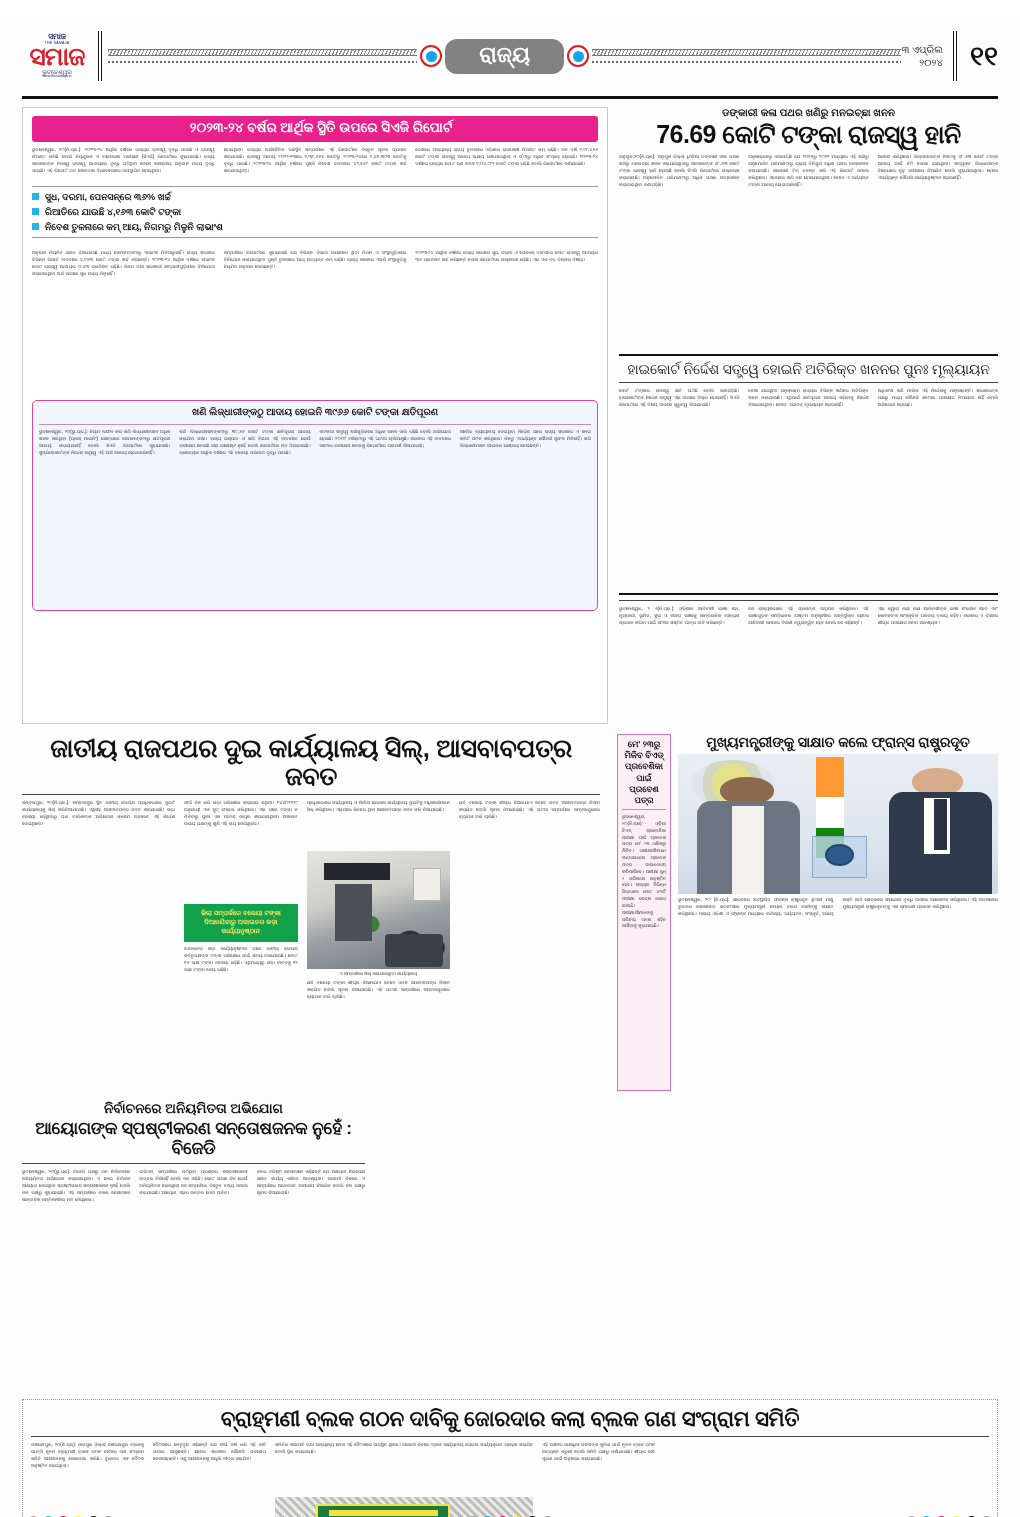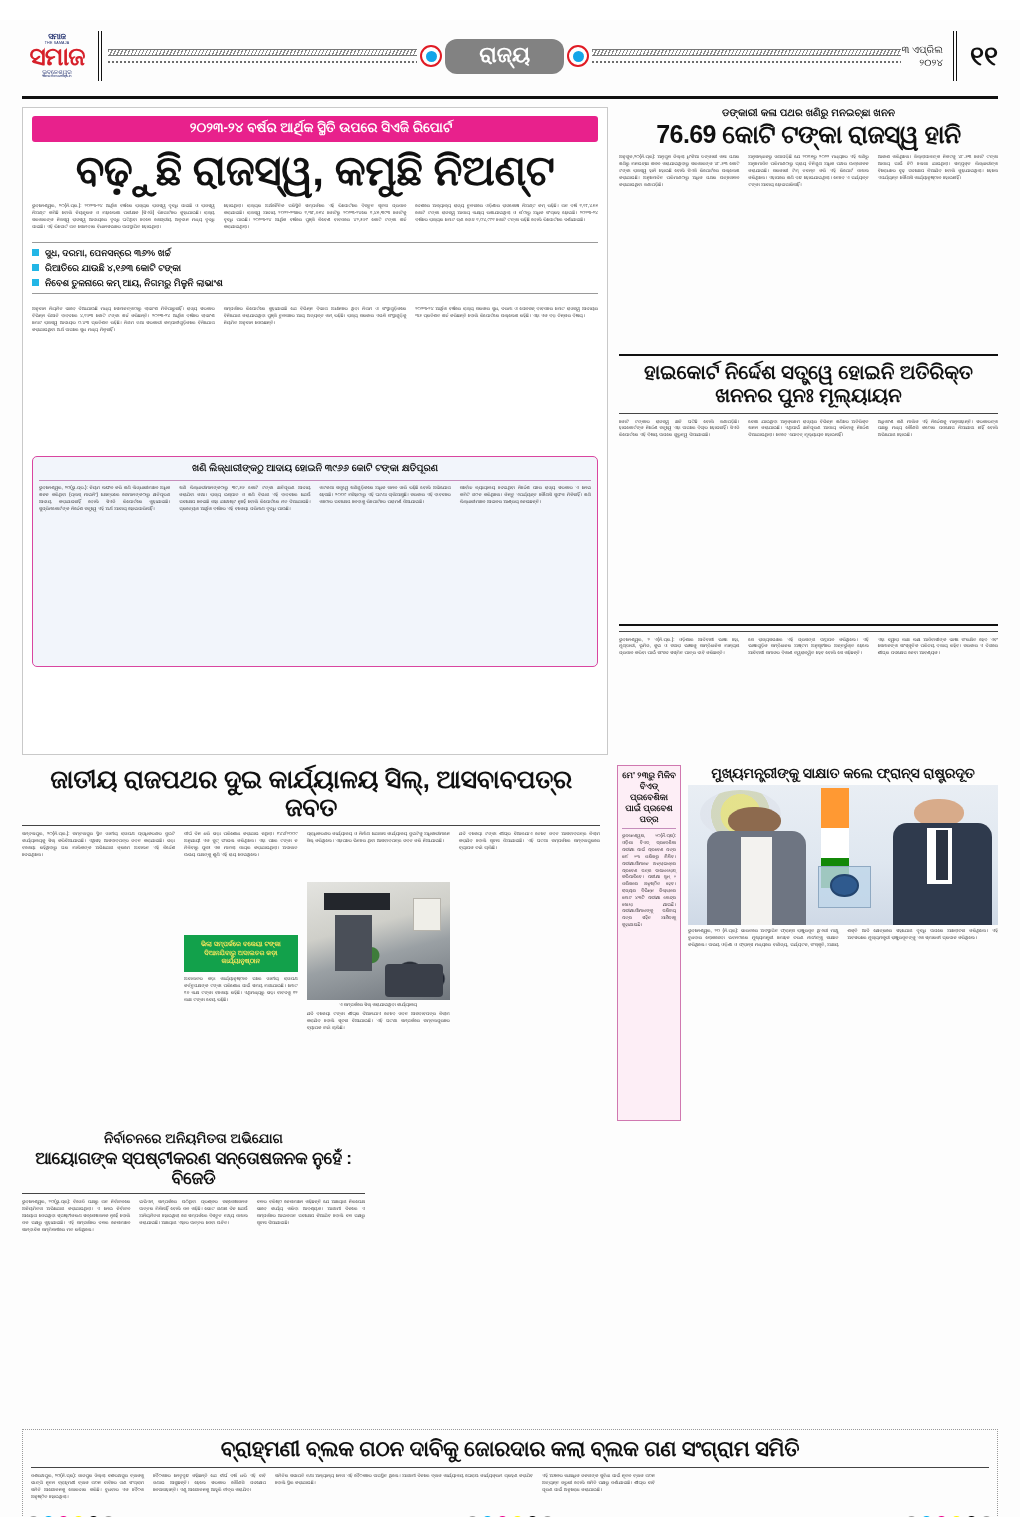--- a/index.html
+++ b/index.html
@@ -163,38 +163,38 @@
     text-align: center; font-size: 10.2px; font-weight: bold; color: #111;
     line-height: 1.2; margin-bottom: 2px;
   }
   .right-head {
     text-align: center; font-size: 25px; font-weight: bold; color: #111;
     line-height: 1.1; letter-spacing: -0.6px; margin-bottom: 5px;
   }
   .rule-thick { border-top: 2.2px solid #111; margin: 5px 0 5px 0; }
   .rule-med { border-top: 1.3px solid #444; margin: 5px 0 5px 0; }
   .sub-head2 {
-    text-align: center; font-size: 20px; font-weight: bold; color: #111;
+    text-align: center; font-size: 14px; font-weight: normal; color: #111;
     line-height: 1.17; margin: 4px 0 3px 0; letter-spacing: -0.2px;
   }
   .sub-head3 {
     text-align: center; font-size: 19px; font-weight: bold; color: #111;
     line-height: 1.15; margin: 4px 0 4px 0; letter-spacing: -0.3px;
   }
 
   
   .mid-wrap { display: flex; margin: 10px 22px 0 22px; }
   .mid-left { width: 586px; flex: 0 0 auto; padding-right: 8px; }
   .mid-head {
     text-align: center; font-size: 25.5px; font-weight: bold; color: #111;
     line-height: 1.1; letter-spacing: -0.4px; margin-bottom: 4px;
   }
   .mid-right { flex: 1 1 auto; padding-left: 9px; display: flex; }
   .pinkbox {
-    width: 64px; flex: 0 0 auto;
+    width: 54px; flex: 0 0 auto;
     border: 1.1px solid #d078b0;
     background: #fdeef6;
     padding: 4px 4px 5px 4px;
     margin-right: 7px;
   }
   .pinkbox-head {
     text-align: center; font-size: 8.6px; font-weight: bold; color: #111;
     line-height: 1.3; margin-bottom: 3px;
   }
   .pinkbox .body-col { font-size: 4.5px; }
@@ -284,21 +284,20 @@
       <div class="mast-divider"></div>
       <div class="pageno">୧୧</div>
     </div>
   </div>
   <div class="mast-underline"></div>
 
   <div class="top-wrap">
 
     <div class="top-left">
       <div class="kicker-bar">୨୦୨୩-୨୪ ବର୍ଷର ଆର୍ଥିକ ସ୍ଥିତି ଉପରେ ସିଏଜି ରିପୋର୍ଟ</div>
-      <div class="main-head">ବଢ଼ୁଛି ରାଜସ୍ୱ, କମୁଛି ନିଅଣ୍ଟ</div>
 
       <div class="cols3 body-col">
         <p>ଭୁବନେଶ୍ୱର, ୨୦(ନି.ପ୍ର.): ୨୦୨୩-୨୪ ଆର୍ଥିକ ବର୍ଷରେ ରାଜ୍ୟର ରାଜସ୍ୱ ବୃଦ୍ଧି ପାଇଛି ଓ ରାଜସ୍ୱ ନିଅଣ୍ଟ କମିଛି ବୋଲି ନିୟନ୍ତ୍ରକ ଓ ମହାଲେଖା ପରୀକ୍ଷକ (ସିଏଜି) ରିପୋର୍ଟରେ କୁହାଯାଇଛି। ରାଜ୍ୟ ସରକାରଙ୍କ ନିଜସ୍ୱ ରାଜସ୍ୱ ଆଦାୟରେ ବୃଦ୍ଧି ଘଟିଥିବା ବେଳେ କେନ୍ଦ୍ରୀୟ ଅନୁଦାନ ମଧ୍ୟ ବୃଦ୍ଧି ପାଇଛି। ଏହି ରିପୋର୍ଟ ଗତ ସୋମବାର ବିଧାନସଭାରେ ଉପସ୍ଥାପିତ ହୋଇଥିଲା।</p>
         <p>ହୋଇଥିଲା। ରାଜ୍ୟର ଅର୍ଥନୈତିକ ପରିସ୍ଥିତି ସମ୍ପର୍କରେ ଏହି ରିପୋର୍ଟରେ ବିସ୍ତୃତ ସୂଚନା ପ୍ରଦାନ କରାଯାଇଛି। ରାଜସ୍ୱ ଆଦାୟ ୨୦୨୨-୨୩ରେ ୧,୩୮,୬୭୪ କୋଟିରୁ ୨୦୨୩-୨୪ରେ ୧,୪୭,୩୯୩ କୋଟିକୁ ବୃଦ୍ଧି ପାଇଛି। ୨୦୨୩-୨୪ ଆର୍ଥିକ ବର୍ଷରେ ପୁଞ୍ଜି ନିବେଶ ବାବଦରେ ୪୨,୫୬୯ କୋଟି ଟଙ୍କା ଖର୍ଚ୍ଚ କରାଯାଇଥିଲା।</p>
         <p>ଦେଶରେ ଅନ୍ୟାନ୍ୟ ରାଜ୍ୟ ତୁଳନାରେ ଓଡ଼ିଶାର ରାଜକୋଷ ନିଅଣ୍ଟ କମ୍ ରହିଛି। ଗତ ବର୍ଷ ୧,୧୮,୪୬୭ କୋଟି ଟଙ୍କା ରାଜସ୍ୱ ଆଦାୟ ଲକ୍ଷ୍ୟ ରଖାଯାଇଥିଲା ଓ ତା'ଠାରୁ ଅଧିକ ସଂଗ୍ରହ ହୋଇଛି। ୨୦୨୩-୨୪ ବର୍ଷରେ ରାଜ୍ୟର ମୋଟ ଋଣ ବୋଝ ୧,୦୪,୯୯୧ କୋଟି ଟଙ୍କା ରହିଛି ବୋଲି ରିପୋର୍ଟରେ ଦର୍ଶାଯାଇଛି।</p>
       </div>
 
       <div class="bullets">
         <div class="hr-thin"></div>
         <div class="bullet-row">

